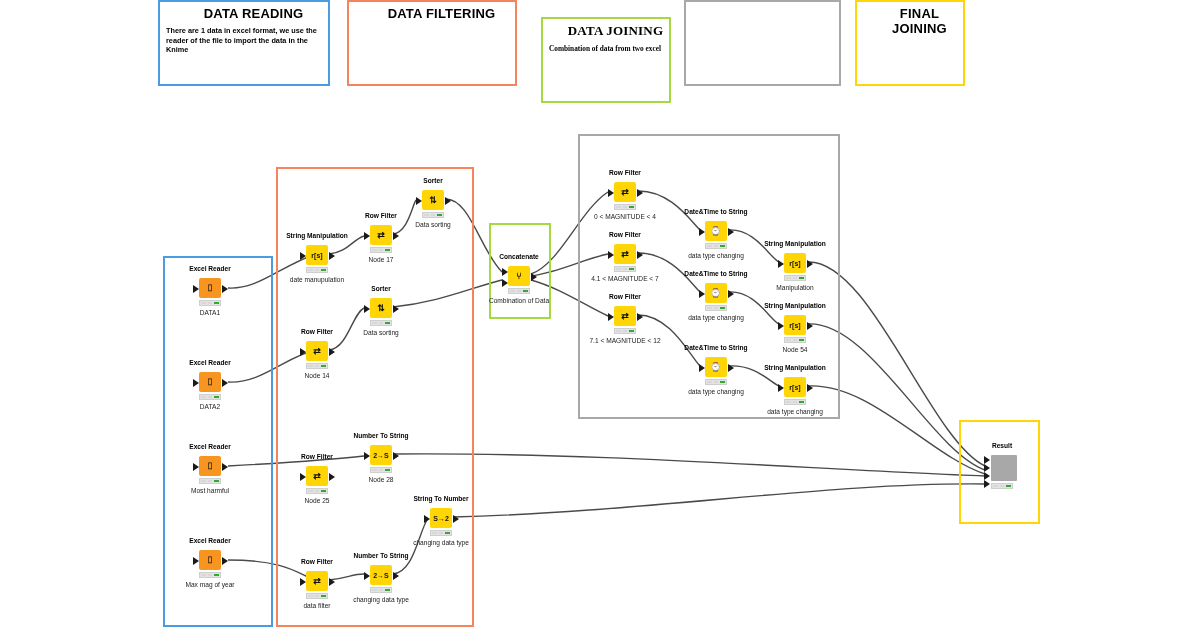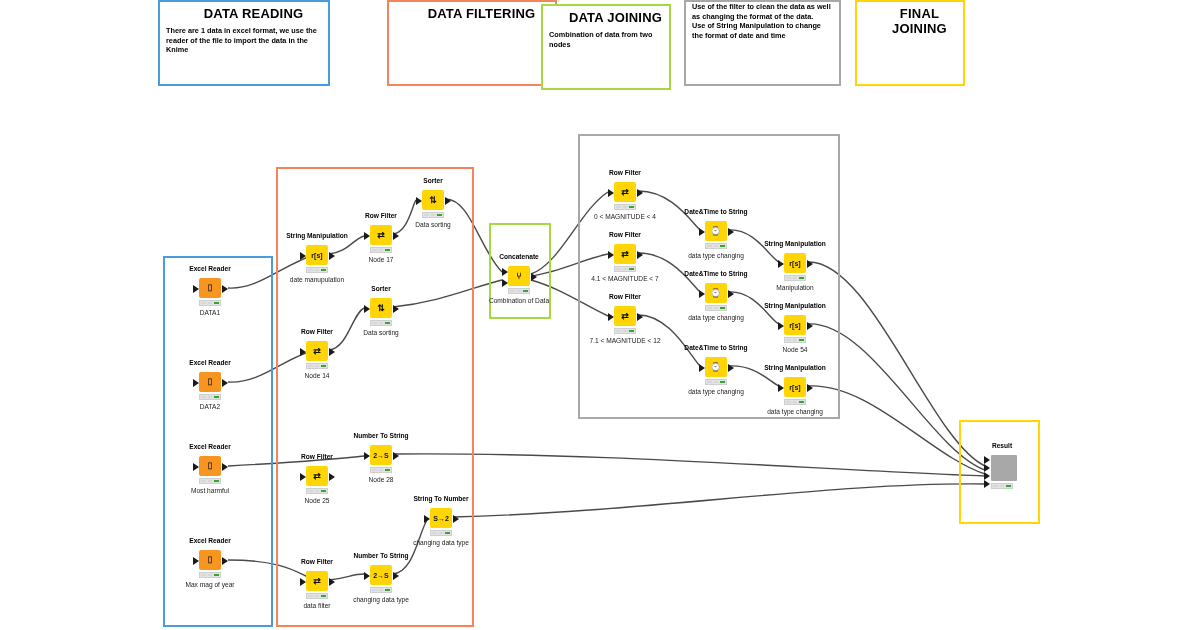--- a/index.html
+++ b/index.html
@@ -95,30 +95,28 @@
     </svg>
     <div class="group" style="left: 163px; top: 256px; width: 110px; height: 371px; border: 2px solid rgb(74, 155, 224);"></div>
     <div class="group" style="left: 276px; top: 167px; width: 198px; height: 460px; border: 2px solid rgb(245, 132, 92);"></div>
     <div class="group" style="left: 489px; top: 223px; width: 62px; height: 96px; border: 2px solid rgb(166, 217, 63);"></div>
     <div class="group" style="left: 578px; top: 134px; width: 262px; height: 285px; border: 2px solid rgb(168, 168, 168);"></div>
     <div class="group" style="left: 959px; top: 420px; width: 81px; height: 104px; border: 2px solid rgb(255, 213, 5);"></div>
     <div class="anno" style="left: 158px; top: 0px; width: 172px; height: 86px; border: 2px solid rgb(74, 155, 224);">
       <div class="anno-title">DATA READING</div>
       <div class="anno-body">There are 1 data in excel format, we use the reader of the file to import the data in the Knime</div>
     </div>
-    <div class="anno" style="left: 347px; top: 0px; width: 170px; height: 86px; border: 2px solid rgb(245, 132, 92); margin-left: 40px;">
+    <div class="anno" style="left: 347px; top: 0px; width: 170px; height: 86px; border: 2px solid rgb(245, 132, 92);">
       <div class="anno-title">DATA FILTERING</div>
     </div>
-    <div class="anno" style="left: 541px; top: 4px; width: 130px; height: 86px; border: 2px solid rgb(166, 217, 63);">
+    <div class="anno" style="left: 541px; top: 17px; width: 130px; height: 86px; border: 2px solid rgb(166, 217, 63); font-family: Liberation Serif, serif;">
       <div class="anno-title">DATA JOINING</div>
-      <div class="anno-body">Combination of data from two nodes</div>
+      <div class="anno-body">Combination of data from two excel</div>
     </div>
     <div class="anno" style="left: 684px; top: 0px; width: 157px; height: 86px; border: 2px solid rgb(168, 168, 168);">
-      <div class="anno-body">Use of the filter to clean the data as well as changing the format of the data.
-Use of String Manipulation to change the format of date and time</div>
     </div>
     <div class="anno" style="left: 855px; top: 0px; width: 110px; height: 86px; border: 2px solid rgb(255, 213, 5);">
       <div class="anno-title">FINAL JOINING</div>
     </div>
     <div class="node orange" style="left: 210px; top: 278px;">
       <div class="ntitle">Excel Reader</div>
       <div class="nbody">
         <span class="glyph">⌷</span>
       </div>
       <div class="port in"></div>

